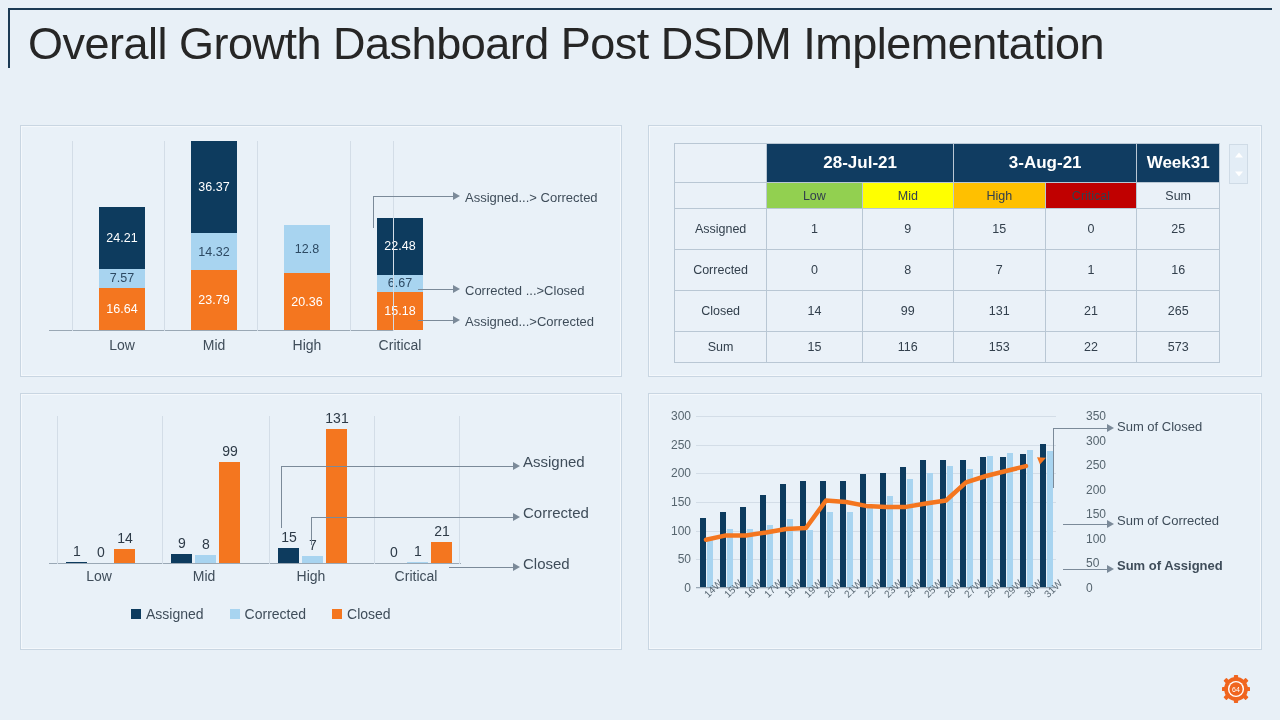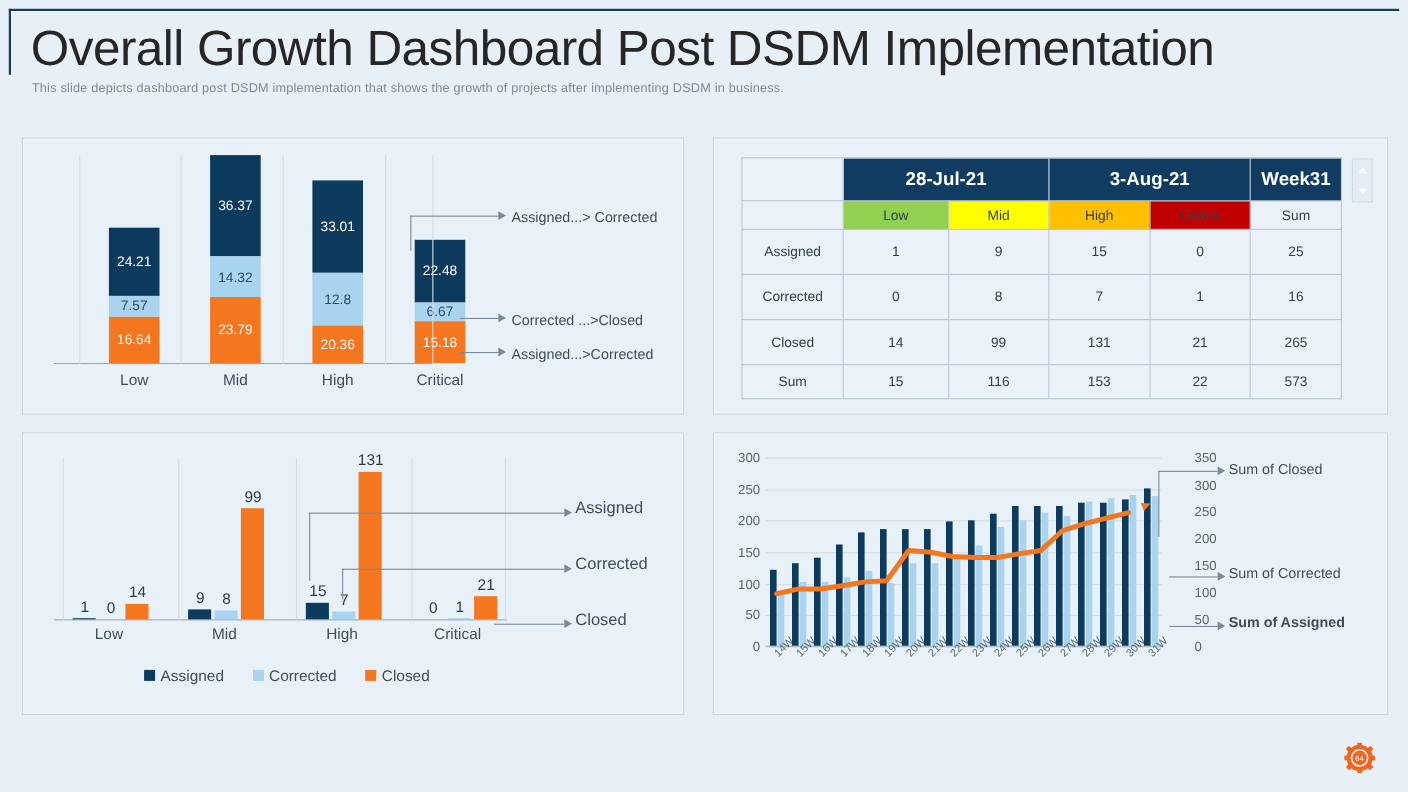--- a/index.html
+++ b/index.html
@@ -111,21 +111,20 @@
 </style>
 </head>
 <body>
 
 <div class="slide">
 
   <div class="frame-top"></div>
   <div class="frame-left"></div>
 
   <div class="title">Overall Growth Dashboard Post DSDM Implementation</div>
-  <div class="subtitle">This slide depicts dashboard  post DSDM implementation that shows the growth of projects after implementing DSDM in business.</div>
 
   <div class="panel" id="panel-bar-stacked">
     <div class="sb-plot">
       <div class="sb-axis"></div>
       <div id="sb-body">
           <div class="sb-grid" style="left: 23px;"></div>
           <div class="sb-col" style="left: 50px;">
             <div class="sb-seg sb-dark" style="height: 61.332px;">24.21</div>
             <div class="sb-seg sb-light" style="height: 19.1773px;">7.57</div>
             <div class="sb-seg sb-orange" style="height: 42.1547px;">16.64</div>
@@ -133,23 +132,22 @@
           <div class="sb-catlabel" style="left: 50px;">Low</div>
           <div class="sb-grid" style="left: 115px;"></div>
           <div class="sb-col" style="left: 142px; margin-top: 29px;">
             <div class="sb-seg sb-dark" style="height: 92.1373px;">36.37</div>
             <div class="sb-seg sb-light" style="height: 36.2773px;">14.32</div>
             <div class="sb-seg sb-orange" style="height: 60.268px;">23.79</div>
           </div>
           <div class="sb-catlabel" style="left: 142px;">Mid</div>
           <div class="sb-grid" style="left: 208px;"></div>
           <div class="sb-col" style="left: 235px;">
-            <div class="sb-seg sb-dark" style="height: 83.6253px;">33.01</div>
             <div class="sb-seg sb-light" style="height: 48px;">12.8</div>
-            <div class="sb-seg sb-orange" style="height: 34px;">20.36</div>
+            <div class="sb-seg sb-orange" style="height: 57px;">20.36</div>
           </div>
           <div class="sb-catlabel" style="left: 235px;">High</div>
           <div class="sb-grid" style="left: 301px;"></div>
           <div class="sb-col" style="left: 328px;">
             <div class="sb-seg sb-dark" style="height: 56.9493px;">22.48</div>
             <div class="sb-seg sb-light" style="height: 16.8973px;">6.67</div>
             <div class="sb-seg sb-orange" style="height: 38.456px;">15.18</div>
           </div>
           <div class="sb-catlabel" style="left: 328px;">Critical</div>
           <div class="sb-grid" style="left: 344px;"></div>

